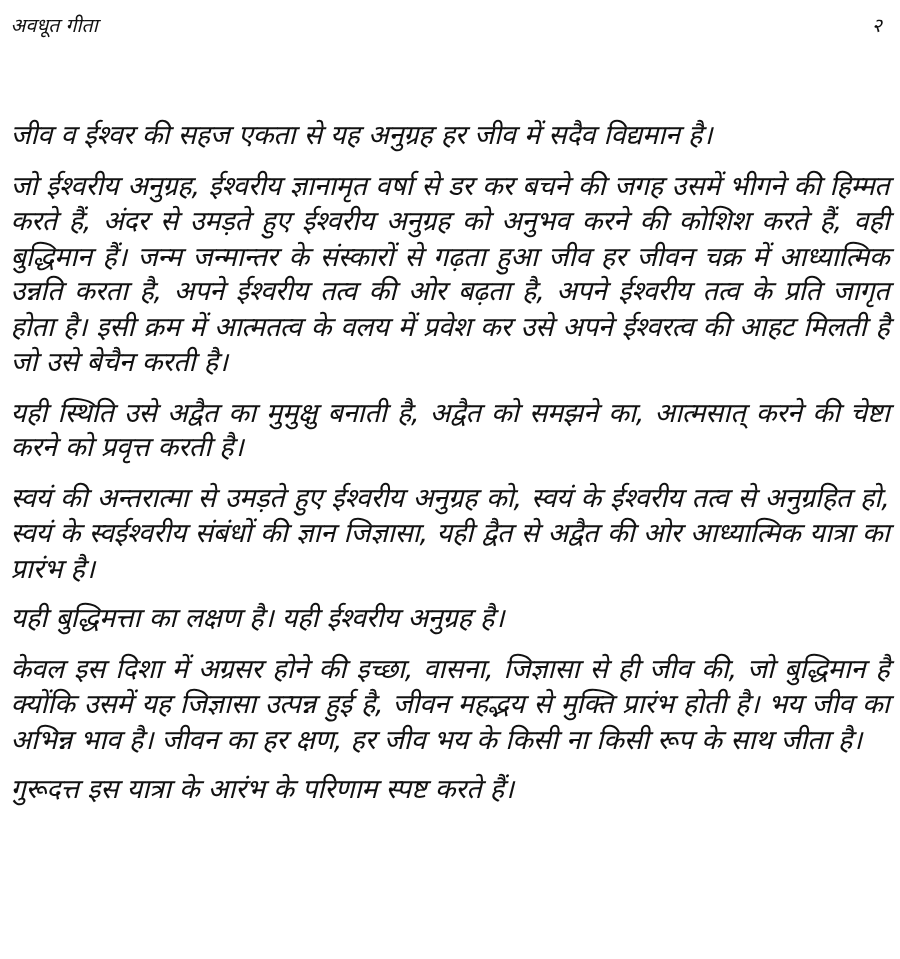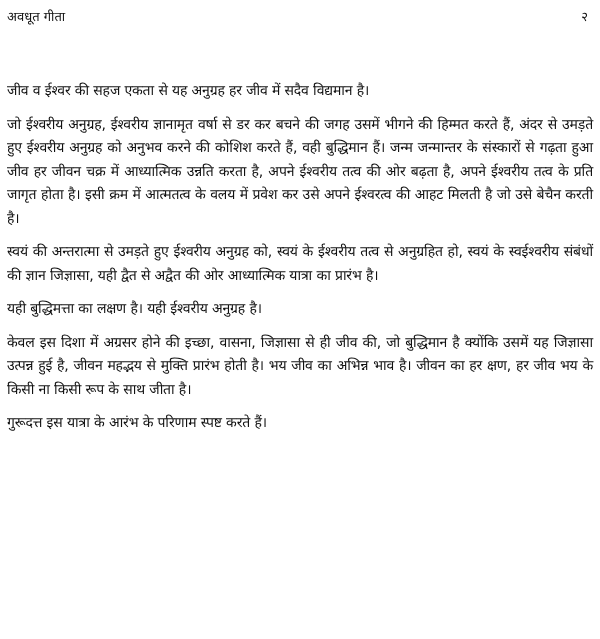--- a/index.html
+++ b/index.html
@@ -14,57 +14,59 @@
     position: relative;
     color: #111111;
     font-family: "DejaVu Sans", "Liberation Sans", sans-serif;
   }
   .page {
     position: absolute;
     left: 0;
     top: 0;
     width: 600px;
     height: 639px;
+    font-style: italic;
   }
   .header {
     position: absolute;
     left: 7px;
     right: 12px;
     top: 6px;
     height: 20px;
     display: flex;
     justify-content: space-between;
     align-items: center;
     font-size: 13px;
   }
   .content {
     position: absolute;
     left: 7px;
     right: 7px;
     top: 79px;
   }
   .para {
     margin: 0 0 10px 0;
-    font-size: 14px;
+    font-size: 18px;
     line-height: 23.5px;
     text-align: justify;
     text-align-last: left;
     letter-spacing: -0.15px;
   }
 </style>
 </head>
 <body>
 
 <div class="page">
   <div class="header">
     <span>अवधूत गीता</span>
     <span>२</span>
   </div>
 
   <div class="content">
     <p class="para">जीव व ईश्वर की सहज एकता से यह अनुग्रह हर जीव में सदैव विद्यमान है।</p>
     <p class="para">जो ईश्वरीय अनुग्रह, ईश्वरीय ज्ञानामृत वर्षा से डर कर बचने की जगह उसमें भीगने की हिम्मत करते हैं, अंदर से उमड़ते हुए ईश्वरीय अनुग्रह को अनुभव करने की कोशिश करते हैं, वही बुद्धिमान हैं। जन्म जन्मान्तर के संस्कारों से गढ़ता हुआ जीव हर जीवन चक्र में आध्यात्मिक उन्नति करता है, अपने ईश्वरीय तत्व की ओर बढ़ता है, अपने ईश्वरीय तत्व के प्रति जागृत होता है। इसी क्रम में आत्मतत्व के वलय में प्रवेश कर उसे अपने ईश्वरत्व की आहट मिलती है जो उसे बेचैन करती है।</p>
+    <p class="para">यही स्थिति उसे अद्वैत का मुमुक्षु बनाती है, अद्वैत को समझने का, आत्मसात् करने की चेष्टा करने को प्रवृत्त करती है।</p>
     <p class="para">स्वयं की अन्तरात्मा से उमड़ते हुए ईश्वरीय अनुग्रह को, स्वयं के ईश्वरीय तत्व से अनुग्रहित हो, स्वयं के स्वईश्वरीय संबंधों की ज्ञान जिज्ञासा, यही द्वैत से अद्वैत की ओर आध्यात्मिक यात्रा का प्रारंभ है।</p>
     <p class="para">यही बुद्धिमत्ता का लक्षण है। यही ईश्वरीय अनुग्रह है।</p>
     <p class="para">केवल इस दिशा में अग्रसर होने की इच्छा, वासना, जिज्ञासा से ही जीव की, जो बुद्धिमान है क्योंकि उसमें यह जिज्ञासा उत्पन्न हुई है, जीवन महद्भय से मुक्ति प्रारंभ होती है। भय जीव का अभिन्न भाव है। जीवन का हर क्षण, हर जीव भय के किसी ना किसी रूप के साथ जीता है।</p>
     <p class="para">गुरूदत्त इस यात्रा के आरंभ के परिणाम स्पष्ट करते हैं।</p>
   </div>
 </div>
 
 </body></html>

